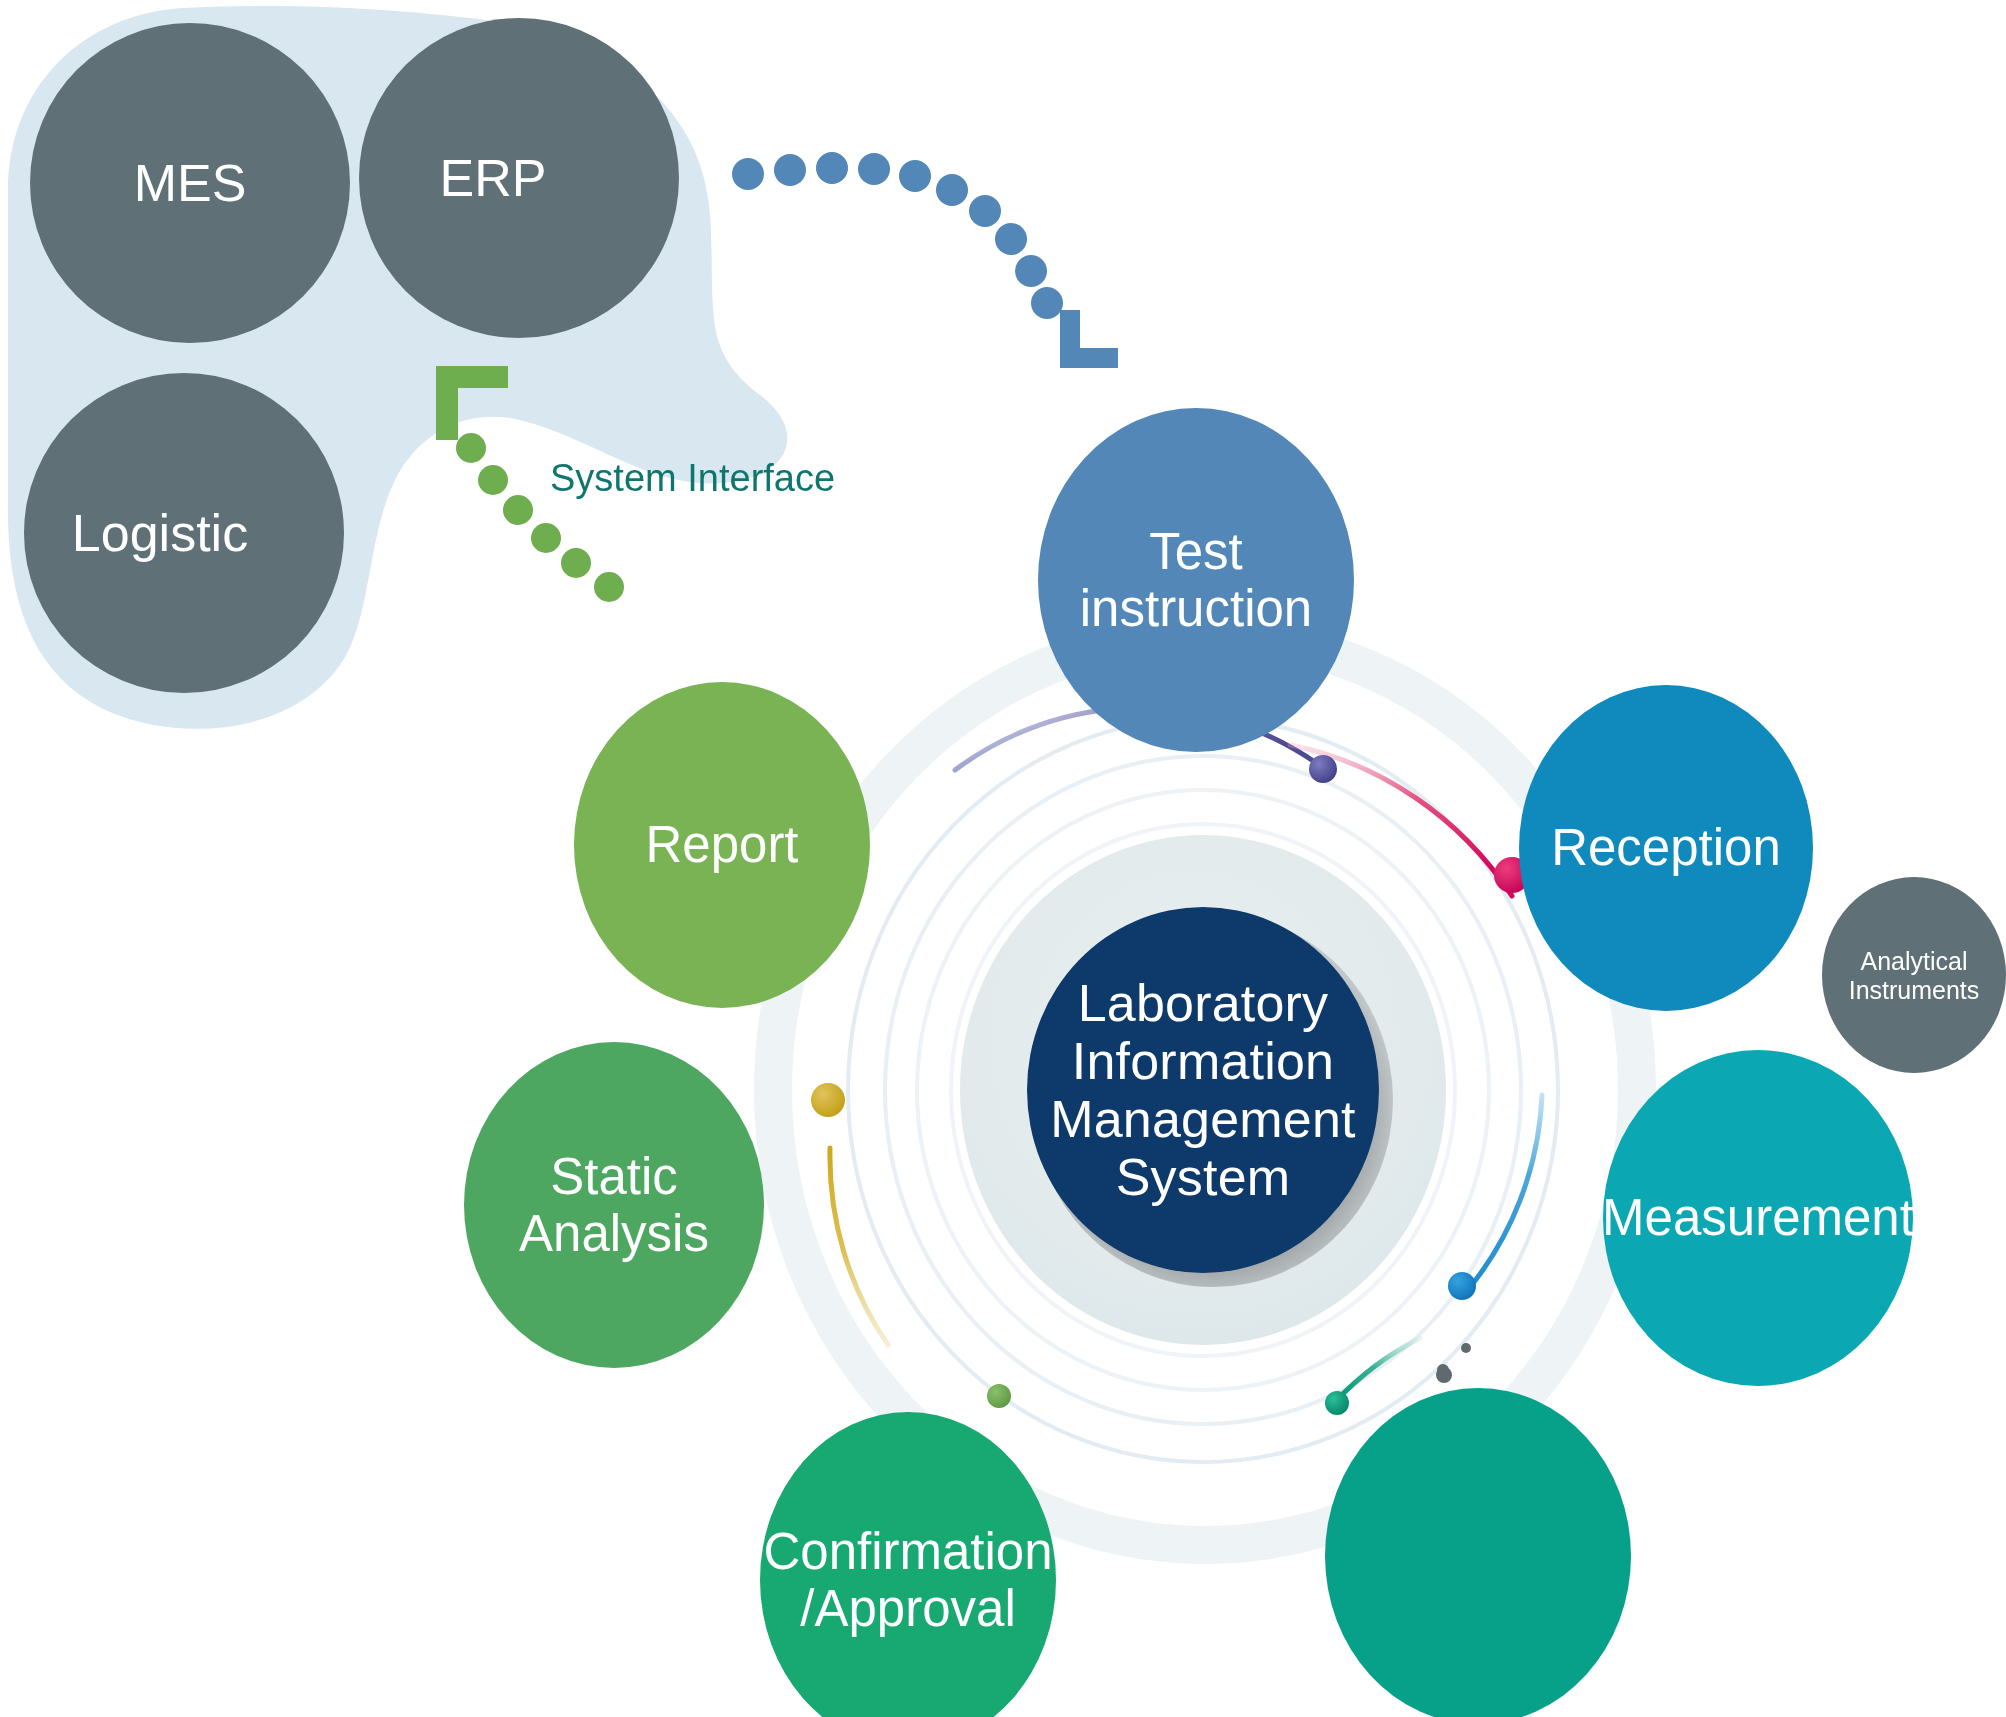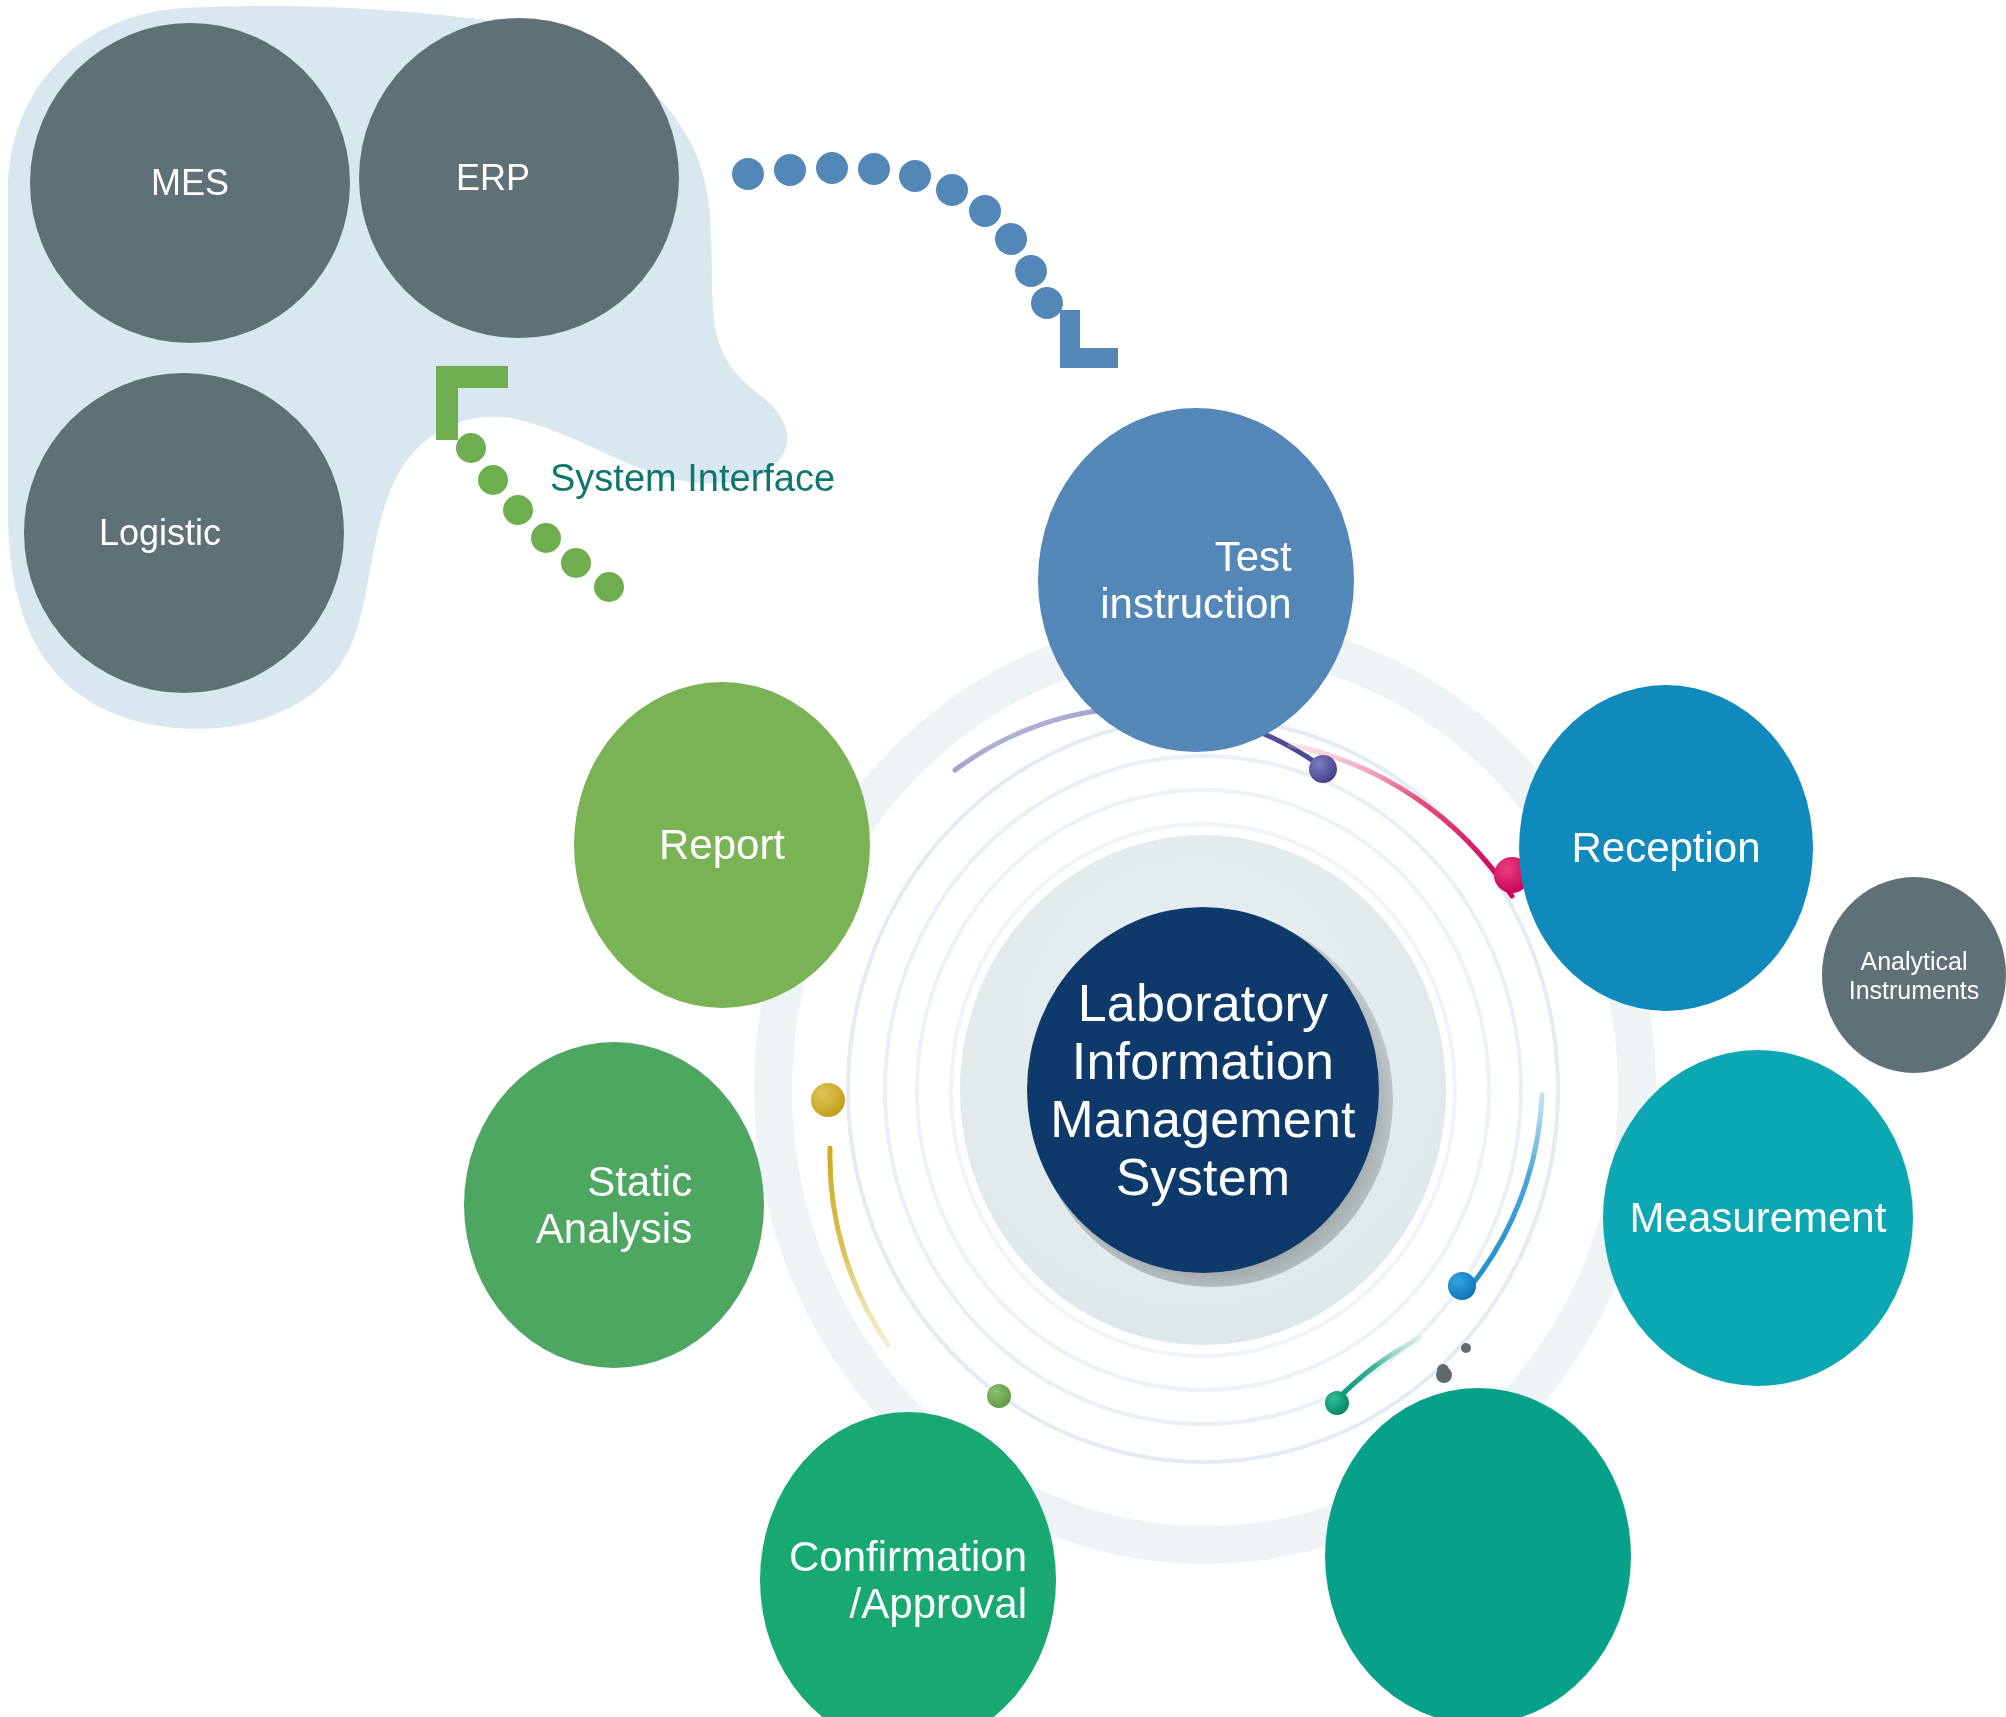--- a/index.html
+++ b/index.html
@@ -30,23 +30,23 @@
     position: absolute;
     display: flex;
     align-items: center;
     justify-content: center;
     text-align: center;
     color: #ffffff;
     line-height: 1.12;
     pointer-events: none;
     white-space: pre-line;
   }
-  .lbl-ext { font-size: 36px; }
+  .lbl-ext { font-size: 52px; }
   .lbl-core { font-size: 52px; font-weight: 400; letter-spacing: .2px; }
-  .lbl-proc { font-size: 42px; text-align: right; }
+  .lbl-proc { font-size: 51px; }
   .lbl-instr { font-size: 25px; line-height: 1.18; }
   .lbl-sysif {
     position: absolute;
     color: #0f766e;
     font-size: 38px;
     white-space: nowrap;
   }
 </style>
 </head>
 <body>

